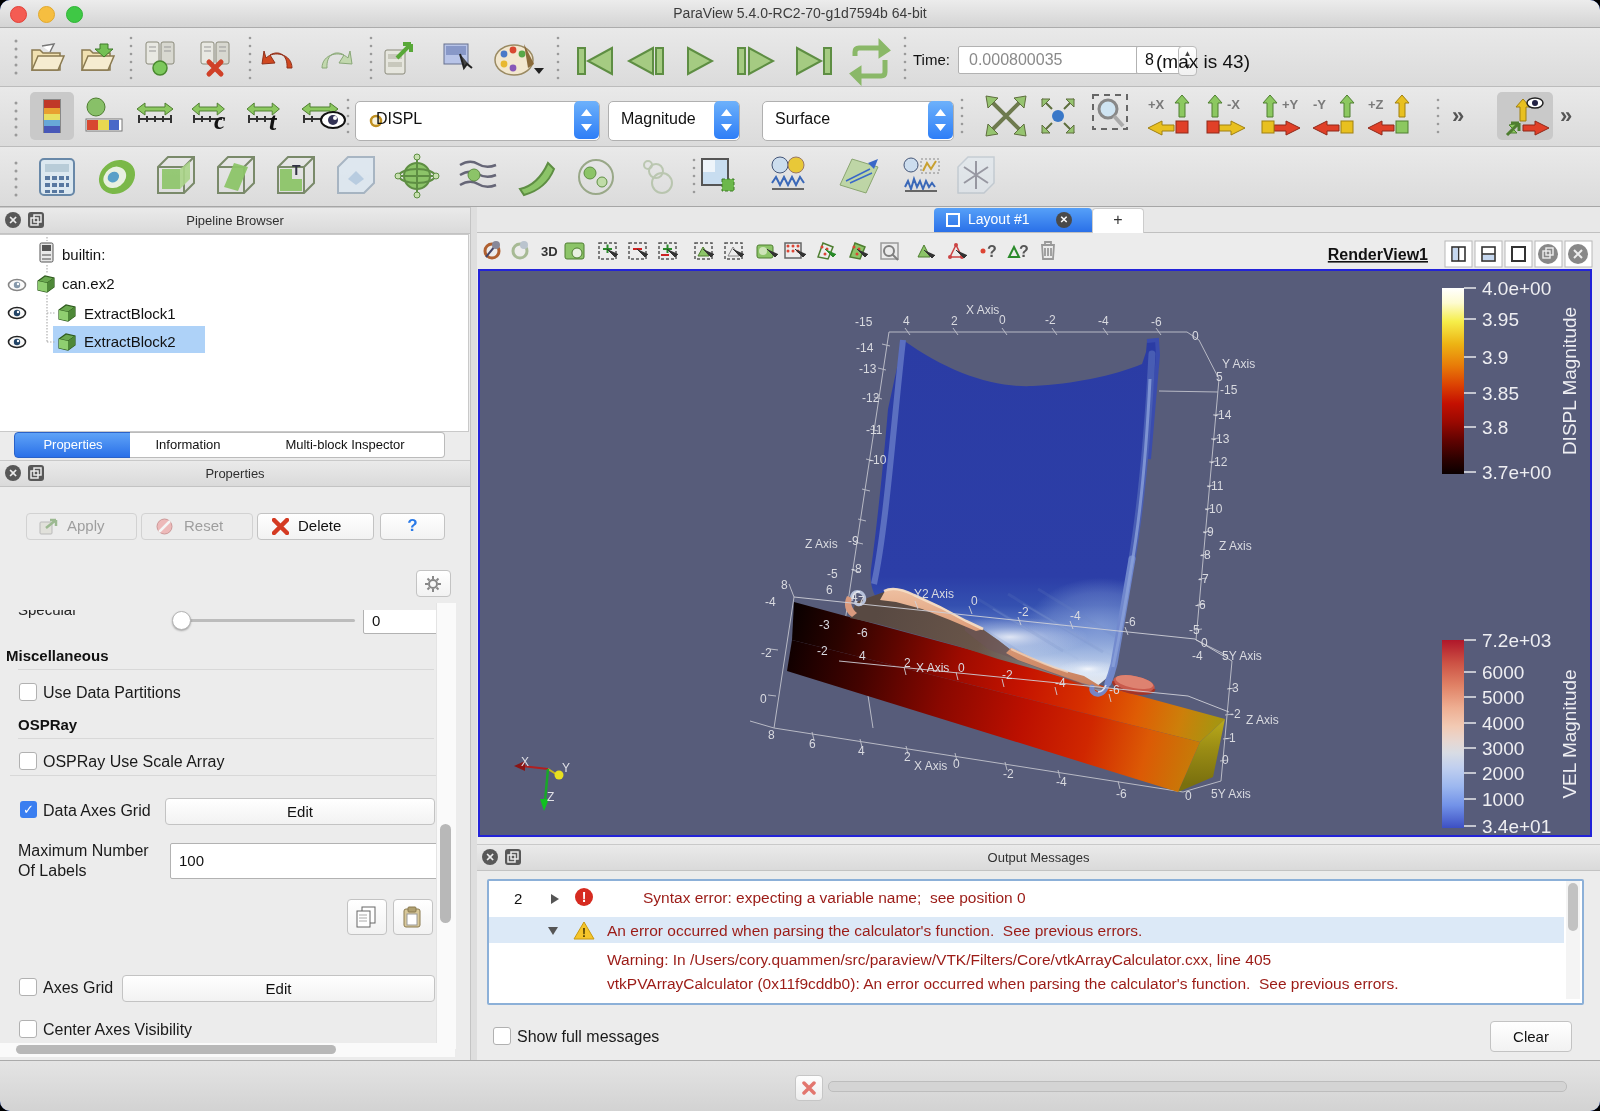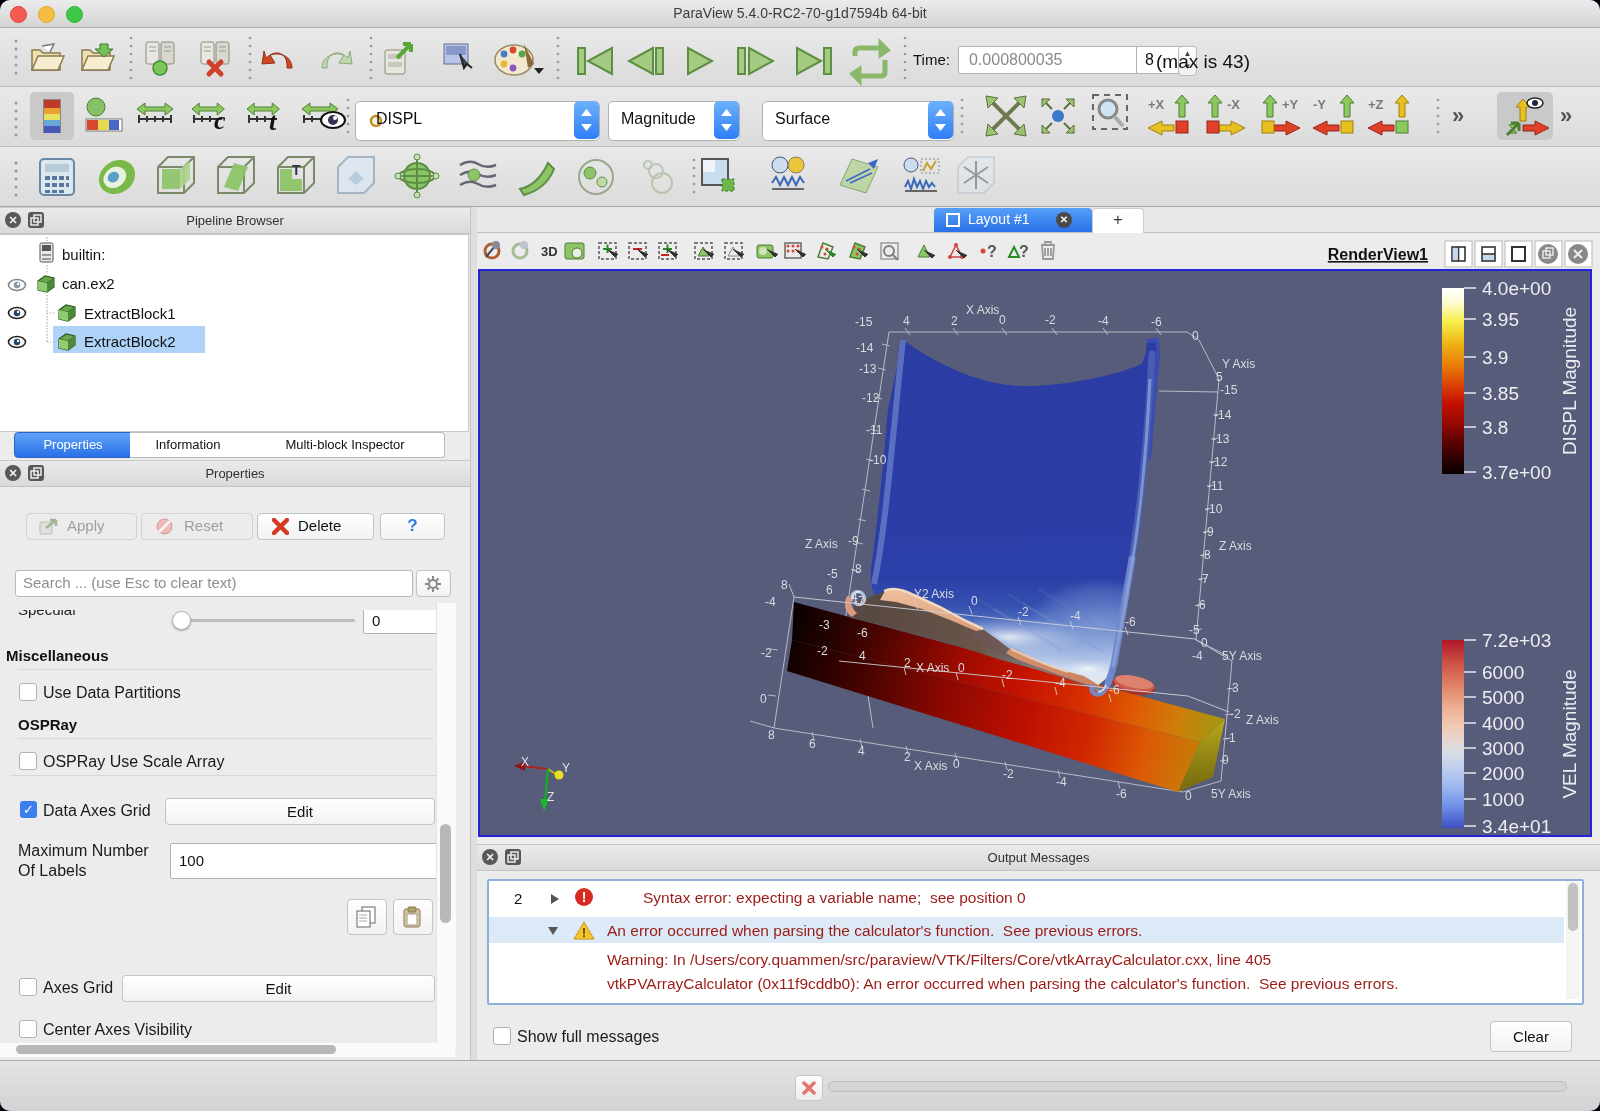--- a/index.html
+++ b/index.html
@@ -560,23 +560,20 @@
     <div class="abs btn" style="left:257px;top:306px;width:115px;height:25px;">
       <svg class="abs" style="left:14px;top:4px;" width="17" height="17">
             <path d="M2,2 L15,15 M15,2 L2,15" stroke="#d43a22" stroke-width="4.5" stroke-linecap="round"></path>
           </svg>
       <div class="abs" style="left:40px;top:3px;font-size:15px;color:#111;">Delete</div>
     </div>
     <div class="abs btn" style="left:380px;top:306px;width:63px;height:25px;text-align:center;">
       <div class="abs" style="left:0;top:2px;width:63px;font-size:17px;font-weight:bold;color:#2a7ae8;">?</div>
     </div>
 
-    <div class="abs" style="left:15px;top:363px;width:396px;height:25px;background:#fff;border:1px solid #b9b9b9;border-radius:3px;">
-      <div class="abs" style="left:7px;top:3px;font-size:15px;color:#8e8e8e;">Search ... (use Esc to clear text)</div>
-    </div>
     <div class="abs btn" style="left:416px;top:363px;width:33px;height:25px;">
       <svg class="abs" style="left:7px;top:4px;" width="18" height="18">
             <circle cx="9" cy="9" r="4" fill="none" stroke="#888" stroke-width="2"></circle>
             <g stroke="#888" stroke-width="2">
               <line x1="9" y1="1" x2="9" y2="4"></line>
               <line x1="9" y1="14" x2="9" y2="17"></line>
               <line x1="1" y1="9" x2="4" y2="9"></line>
               <line x1="14" y1="9" x2="17" y2="9"></line>
               <line x1="3.5" y1="3.5" x2="5.5" y2="5.5"></line>
               <line x1="12.5" y1="12.5" x2="14.5" y2="14.5"></line>

